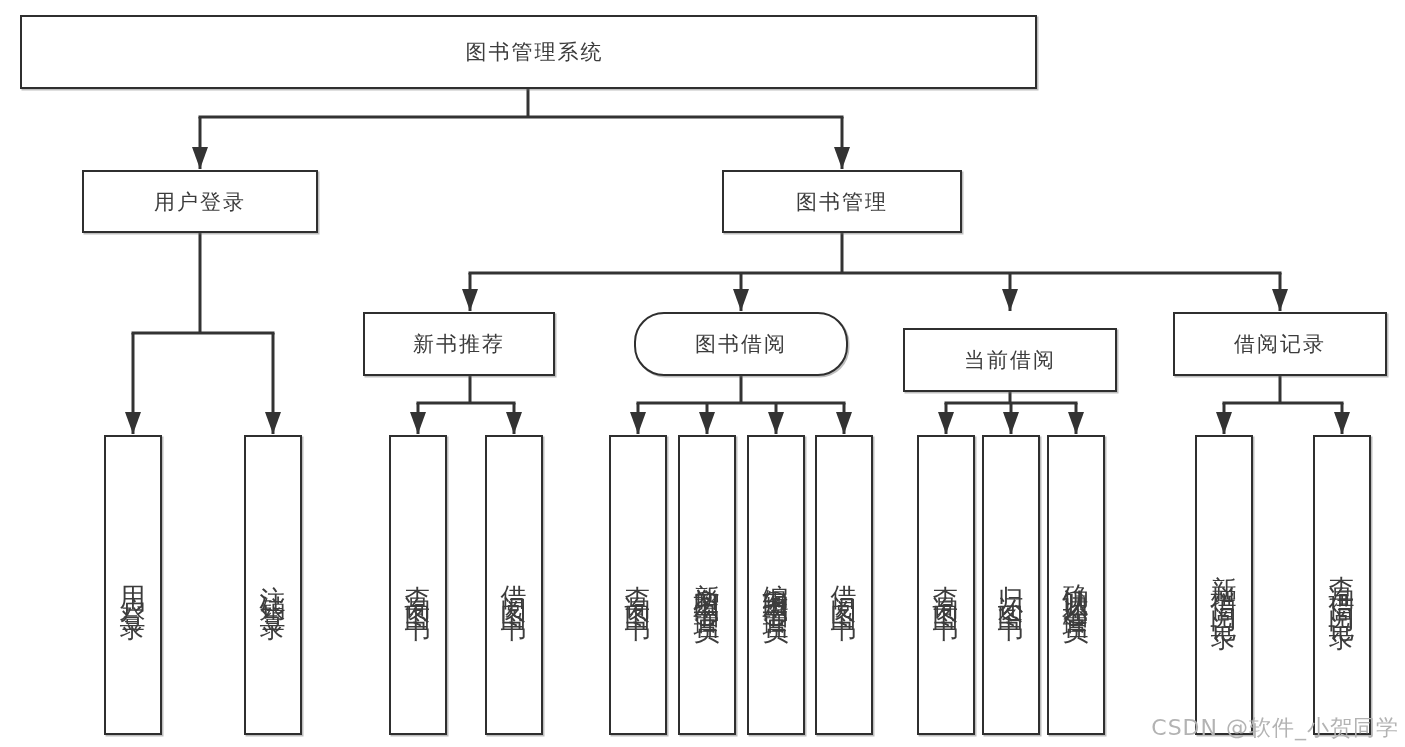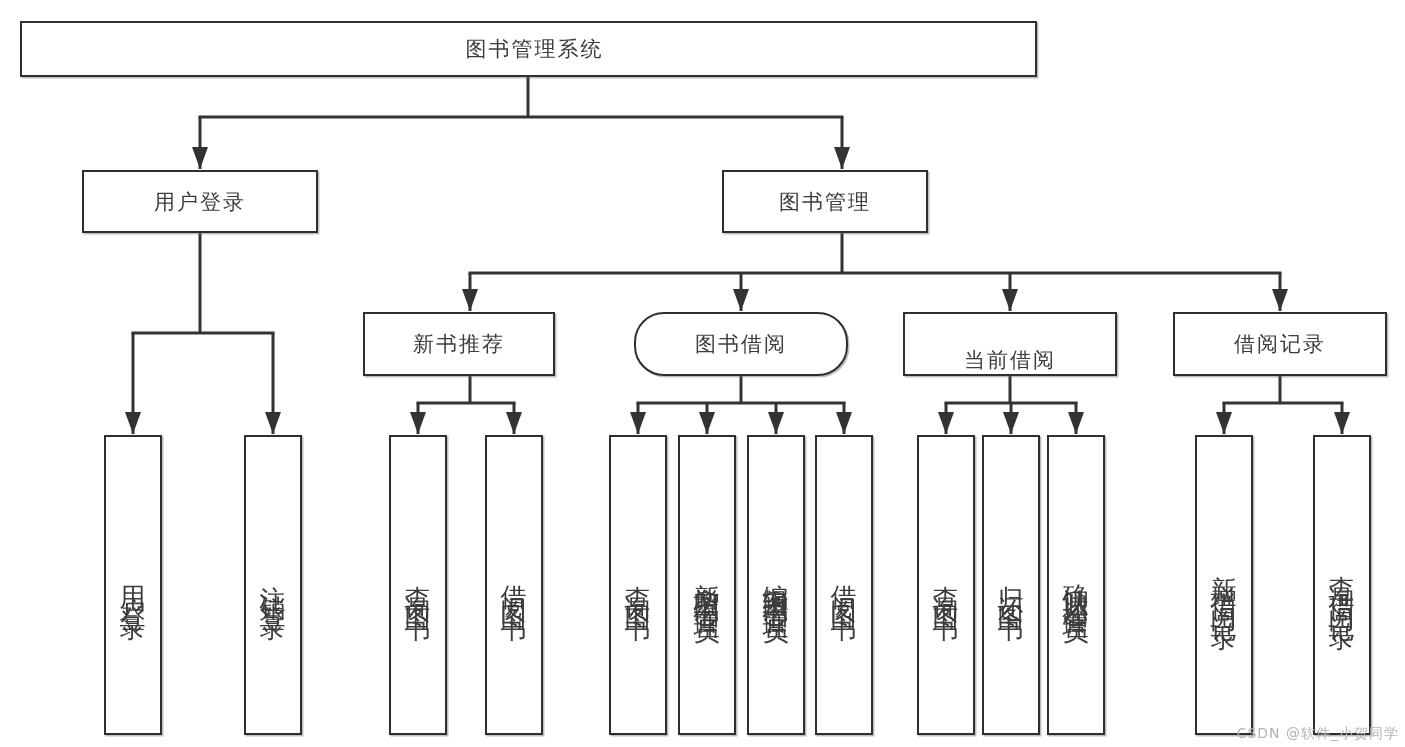--- a/index.html
+++ b/index.html
@@ -47,21 +47,21 @@
     letter-spacing: 10px;
     color: #3c3c3c;
   }
   .leaf.tight span {
     letter-spacing: 5px;
   }
   .watermark {
     position: absolute;
     right: 6px;
     bottom: 4px;
-    font-size: 14px;
+    font-size: 22px;
     letter-spacing: 1px;
     color: #b3b3b3;
     z-index: 3;
     white-space: nowrap;
     margin-top: 32px;
   }
 </style>
 </head>
 <body>
 
@@ -124,38 +124,38 @@
 
       <g>
         <line x1="1280" y1="376" x2="1280" y2="404"></line>
         <line x1="1222.5" y1="403" x2="1343.5" y2="403"></line>
         <line x1="1224" y1="403" x2="1224" y2="434" marker-end="url(#arr)"></line>
         <line x1="1342" y1="403" x2="1342" y2="434" marker-end="url(#arr)"></line>
       </g>
     </g>
   </svg>
 
-  <div class="box h-label" style="left:20px; top:21px; width:1017px; height:56px;padding-left:12px;">
+  <div class="box h-label" style="left:20px; top:15px; width:1017px; height:74px;padding-left:12px;">
     <span>图书管理系统</span>
   </div>
 
   <div class="box h-label" style="left:82px; top:170px; width:236px; height:63px;">
     <span>用户登录</span>
   </div>
-  <div class="box h-label" style="left:722px; top:170px; width:206px; height:63px;">
+  <div class="box h-label" style="left:722px; top:170px; width:240px; height:63px;">
     <span>图书管理</span>
   </div>
 
   <div class="box h-label" style="left:363px; top:312px; width:192px; height:64px;">
     <span>新书推荐</span>
   </div>
   <div class="box h-label" style="left:634px; top:312px; width:214px; height:64px;border-radius:30px;">
     <span>图书借阅</span>
   </div>
-  <div class="box h-label" style="left:903px; top:312px; width:214px; height:64px;align-items:flex-end;">
+  <div class="box h-label" style="left:903px; top:328px; width:214px; height:64px;">
     <span>当前借阅</span>
   </div>
   <div class="box h-label" style="left:1173px; top:312px; width:214px; height:64px;">
     <span>借阅记录</span>
   </div>
 
   <div class="box leaf" style="left:104px; top:435px; width:58px; height:300px;">
     <span>用户登录</span>
   </div>
   <div class="box leaf" style="left:244px; top:435px; width:58px; height:300px;">

